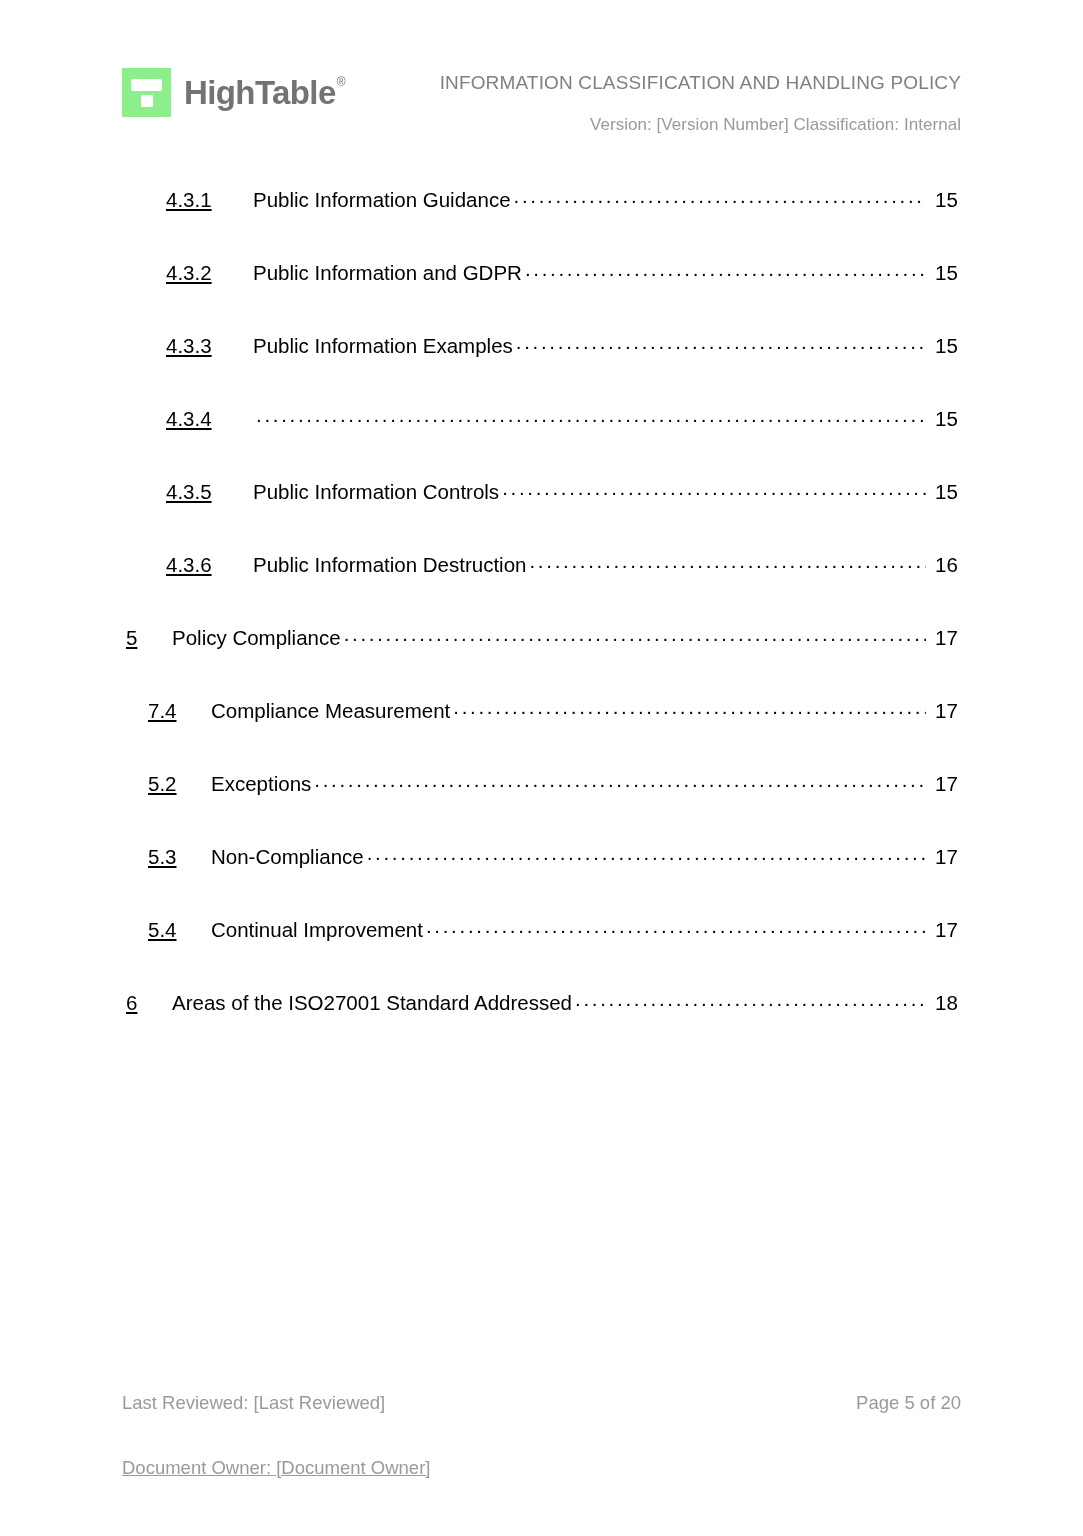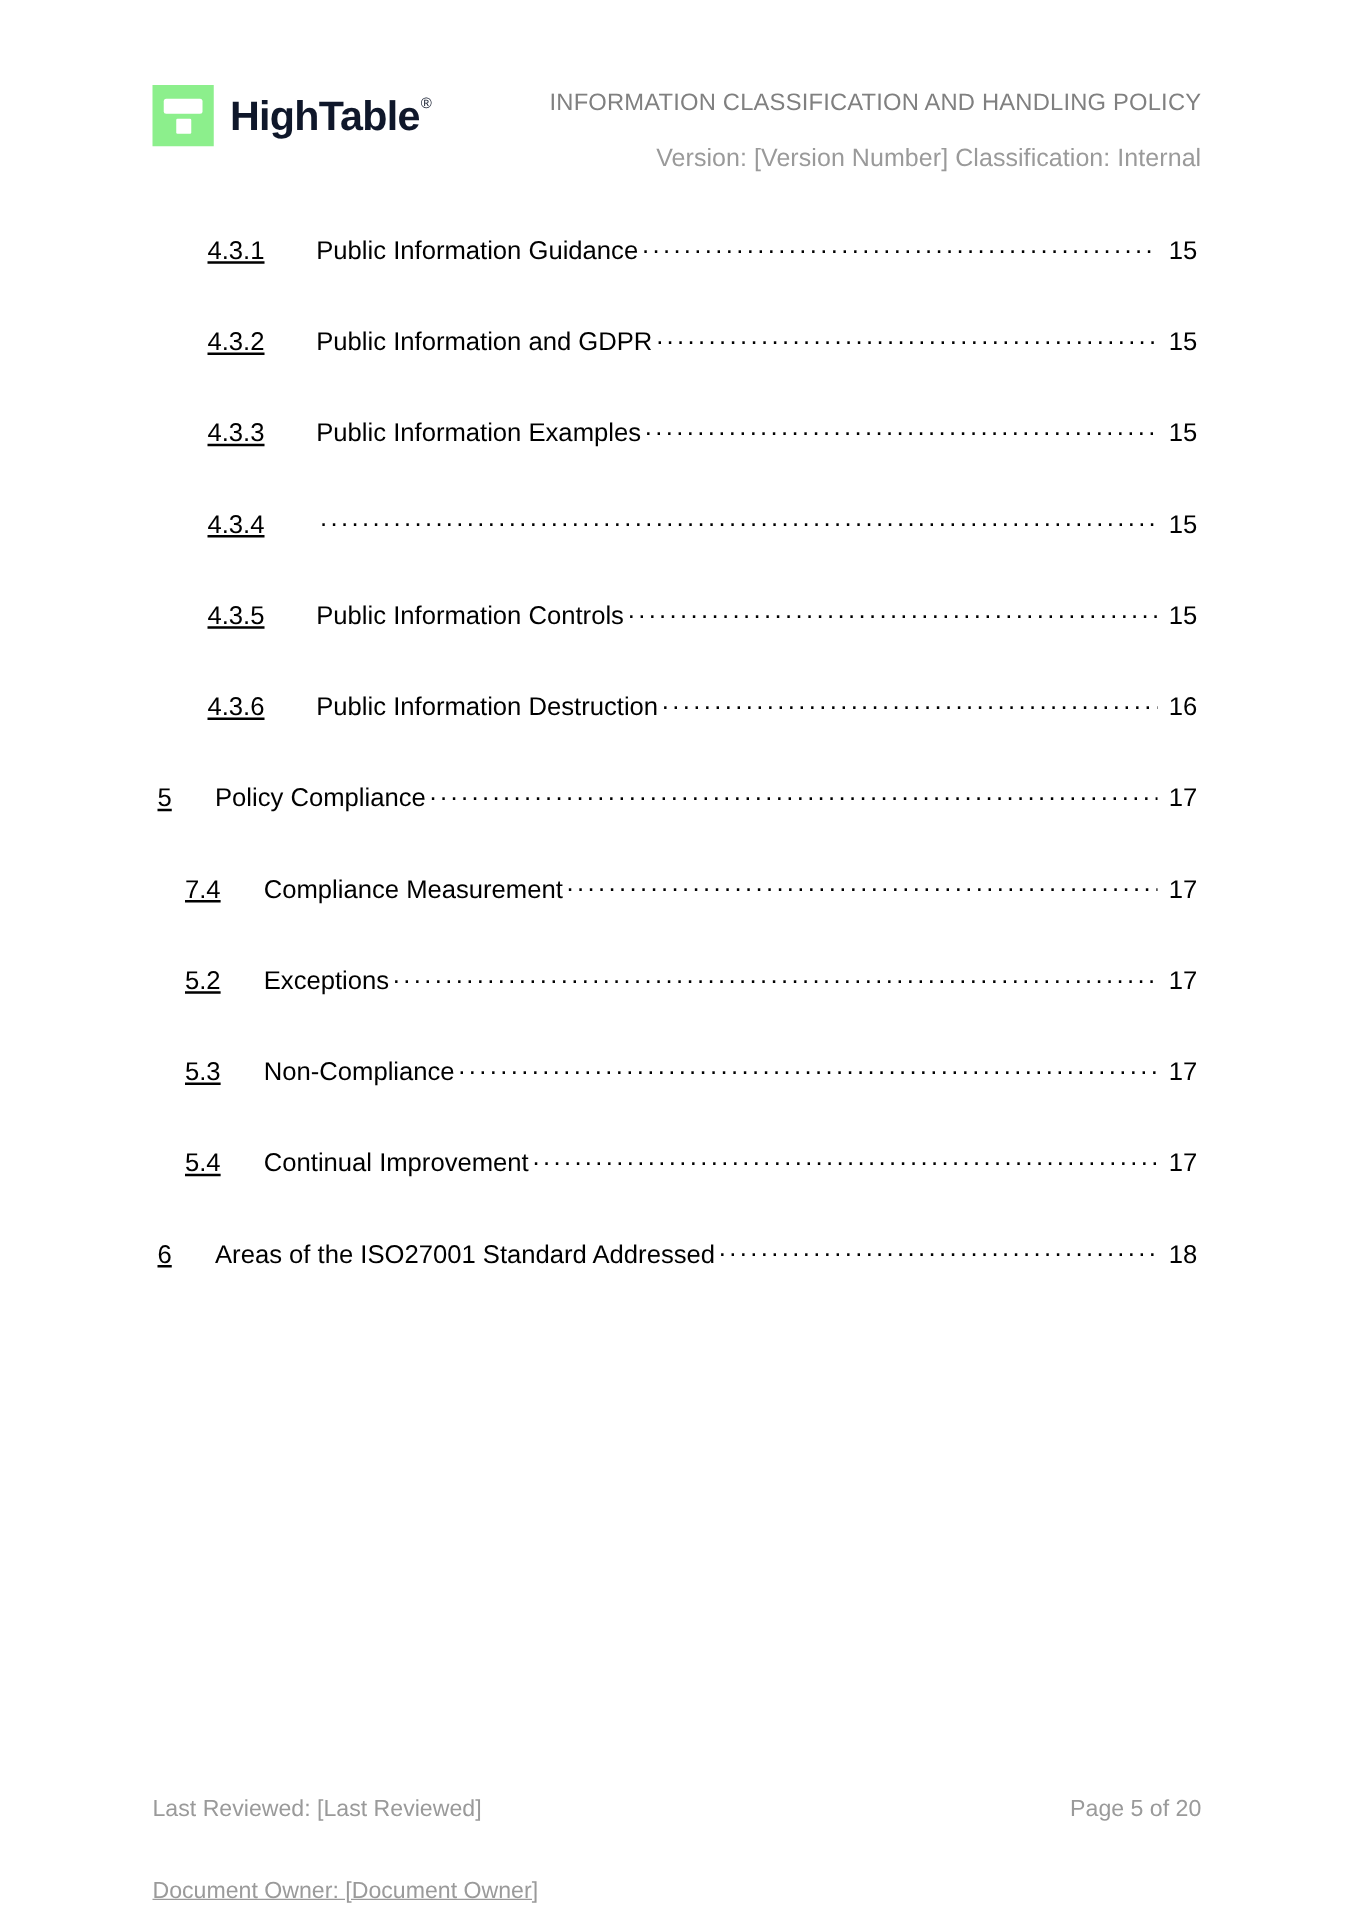--- a/index.html
+++ b/index.html
@@ -62,21 +62,21 @@
     top: 27px;
     width: 12px;
     height: 12px;
     background: #ffffff;
     border-radius: 1px;
   }
 
   .brand-word {
     font-size: 33px;
     font-weight: bold;
-    color: #0f172a;
+    color: #737373;
     letter-spacing: -0.6px;
     line-height: 1;
     white-space: nowrap;
     position: relative;
     padding-right: 10px;
   }
   .brand-word .reg {
     font-size: 12px;
     vertical-align: super;
     font-weight: normal;
@@ -93,21 +93,21 @@
     text-align: right;
   }
   .header-title {
     font-size: 19px;
     color: #808080;
     letter-spacing: 0.15px;
     white-space: nowrap;
     line-height: 1.2;
   }
   .header-sub {
-    font-size: 20px;
+    font-size: 17px;
     color: #9a9a9a;
     letter-spacing: 0.05px;
     white-space: nowrap;
     margin-top: 20px;
     line-height: 1.2;
   }
 
   
   .toc {
     position: absolute;
@@ -171,21 +171,20 @@
     top: 1392px;
   }
   .footer-row {
     display: flex;
     justify-content: space-between;
     align-items: baseline;
     font-size: 18.5px;
     color: #9a9a9a;
     line-height: 1.2;
     white-space: nowrap;
-    margin-top: 44px;
   }
   .footer-row.second {
     margin-top: 43px;
     text-decoration: underline;
   }
   .footer-left { text-align: left; }
   .footer-right { text-align: right; }
 </style>
 </head>
 <body>

